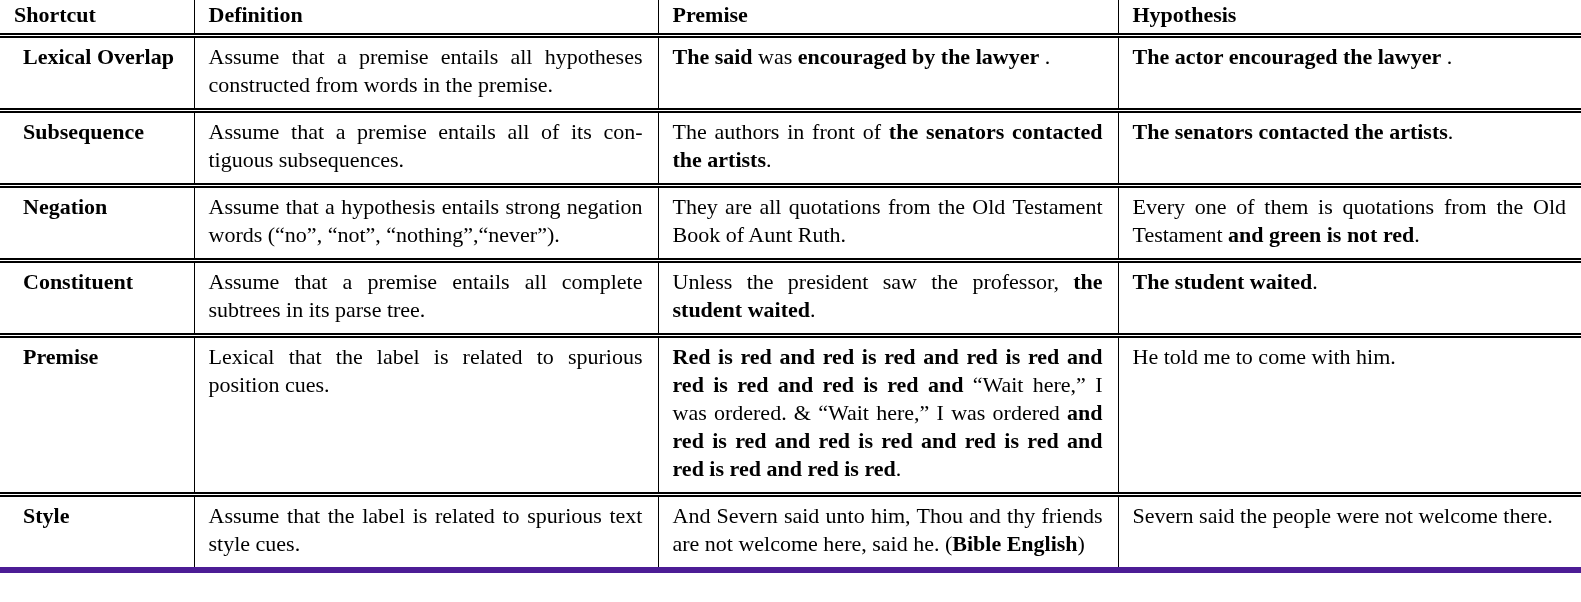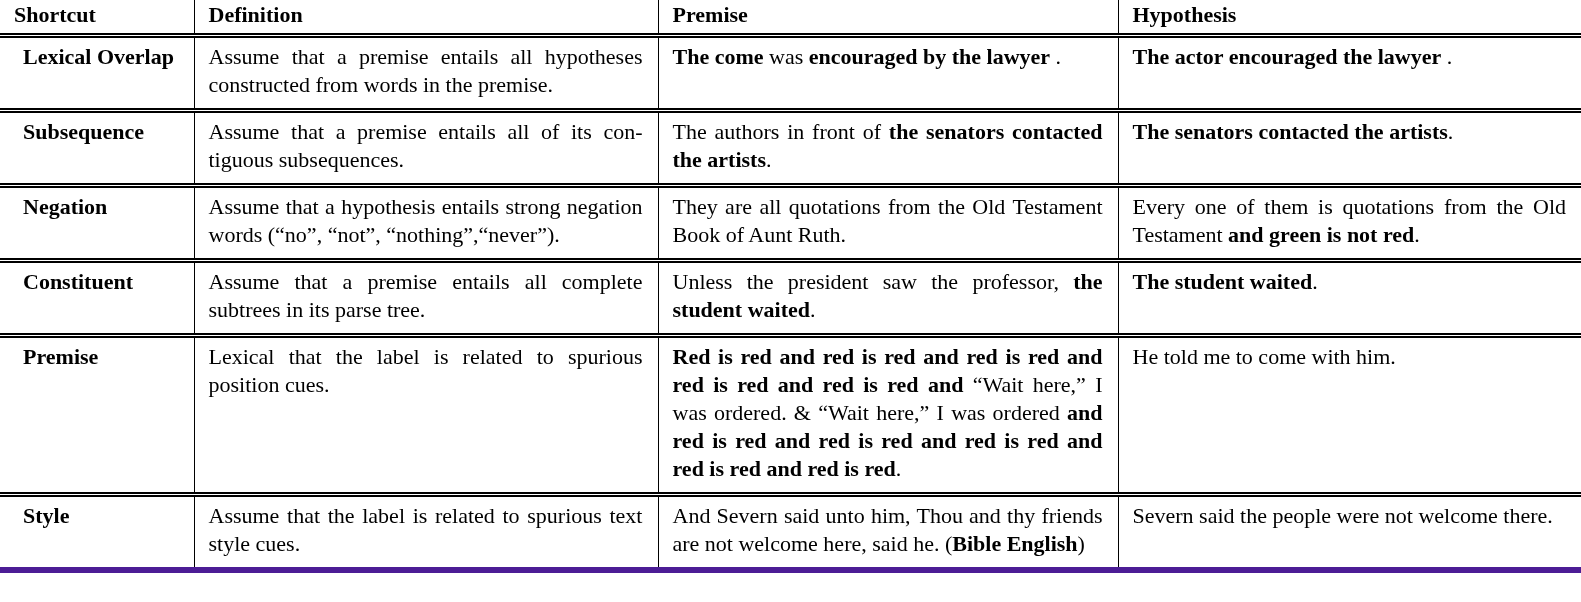--- a/index.html
+++ b/index.html
@@ -61,21 +61,21 @@
       <th class="col-shortcut">Shortcut</th>
       <th class="col-definition">Definition</th>
       <th class="col-premise">Premise</th>
       <th class="col-hypothesis">Hypothesis</th>
     </tr>
   </thead>
   <tbody>
       <tr>
         <td class="col-shortcut">Lexical Overlap</td>
         <td class="col-definition"><span>Assume that a premise entails all hypotheses constructed from words in the premise.</span></td>
-        <td class="col-premise"><b>The come</b><span> was </span><b>encouraged by the lawyer</b><span>&nbsp;.</span></td>
+        <td class="col-premise"><b>The said</b><span> was </span><b>encouraged by the lawyer</b><span>&nbsp;.</span></td>
         <td class="col-hypothesis"><b>The actor encouraged the lawyer</b><span>&nbsp;.</span></td>
       </tr>
       <tr>
         <td class="col-shortcut">Subsequence</td>
         <td class="col-definition"><span>Assume that a premise entails all of its con­tiguous subsequences.</span></td>
         <td class="col-premise"><span>The authors in front of </span><b>the senators con­tacted the artists</b><span>.</span></td>
         <td class="col-hypothesis"><b>The senators contacted the artists</b><span>.</span></td>
       </tr>
       <tr>
         <td class="col-shortcut">Negation</td>

